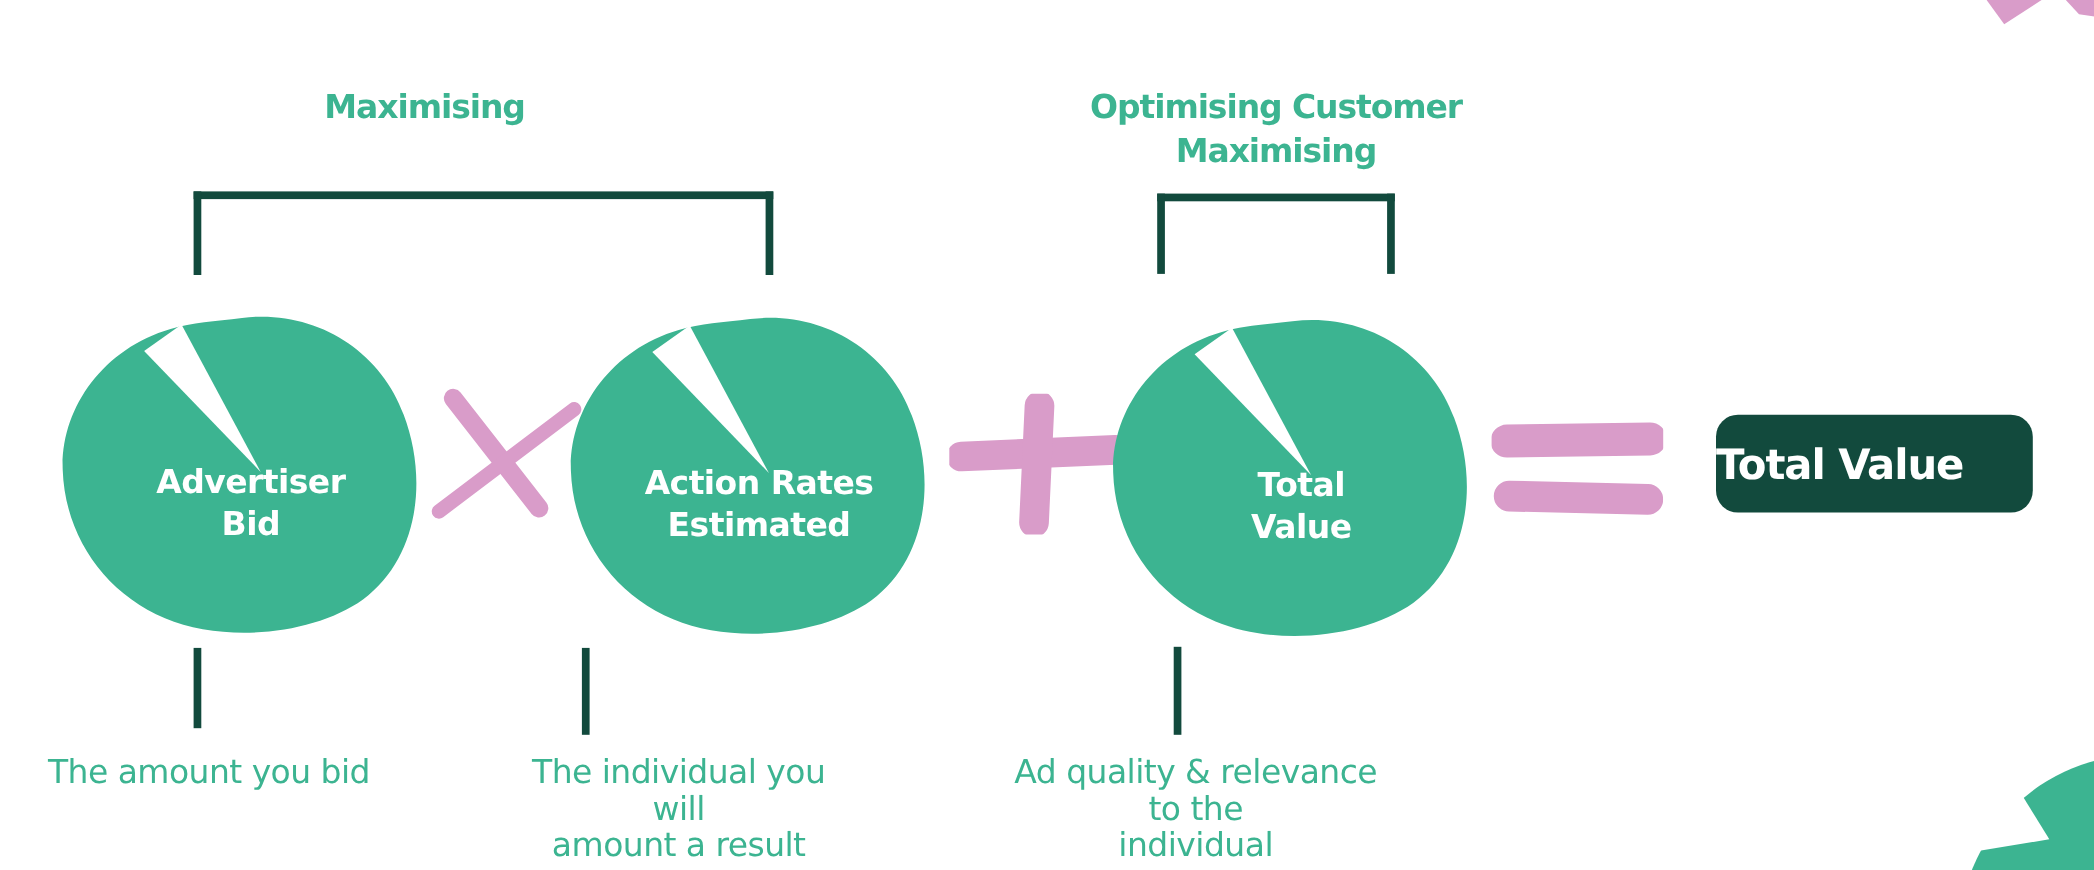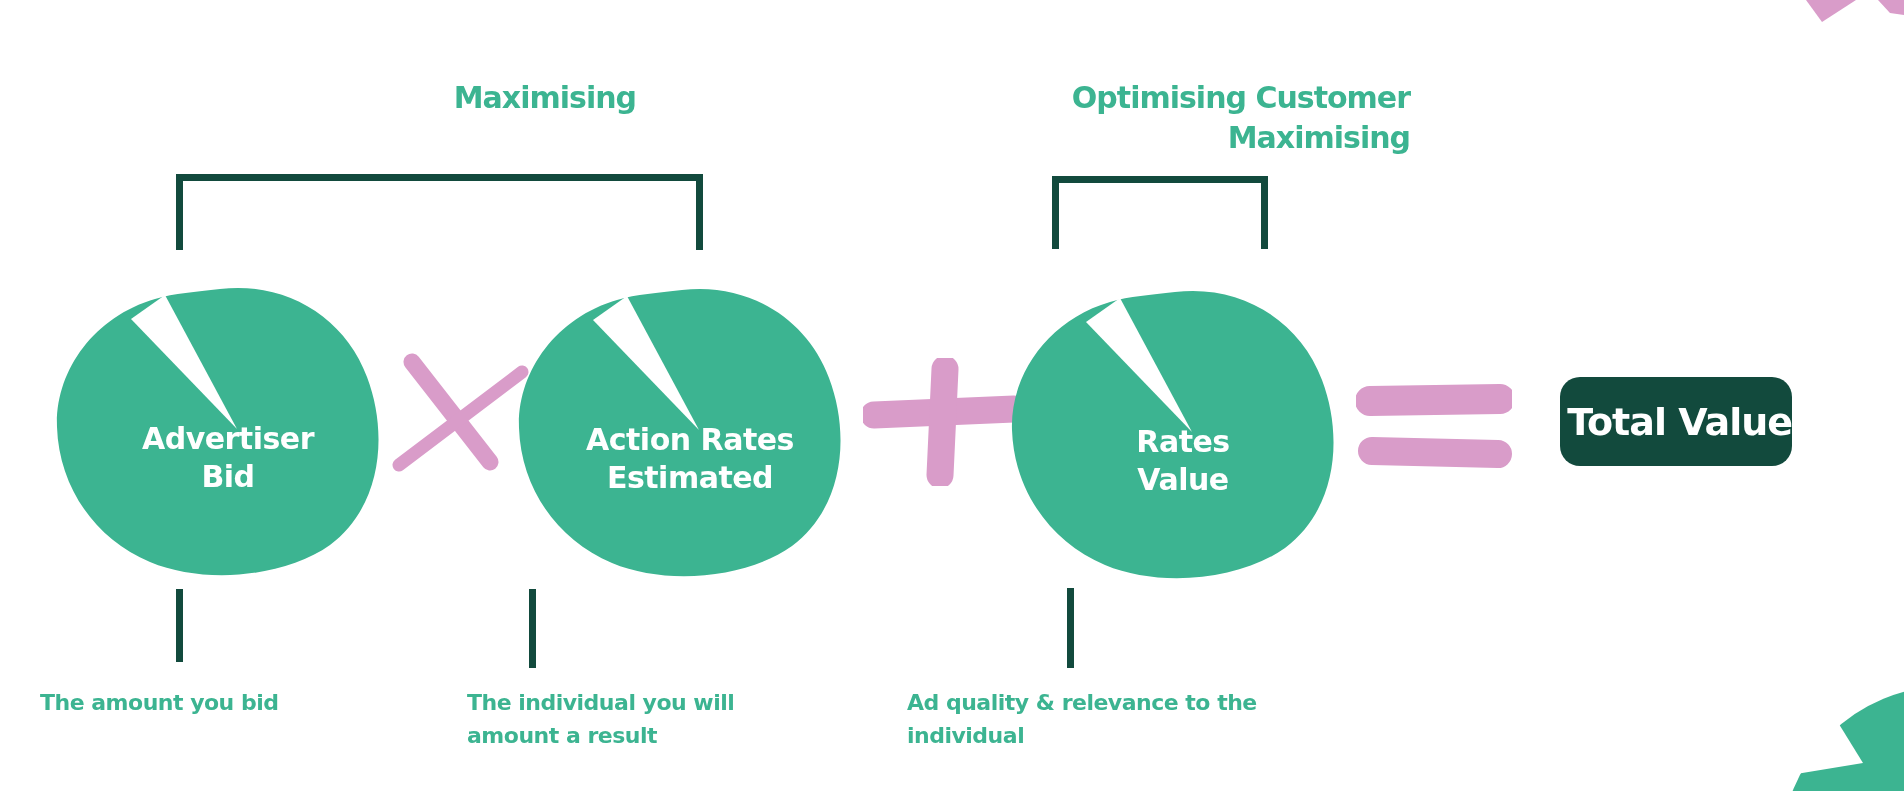--- a/index.html
+++ b/index.html
@@ -7,21 +7,21 @@
     --dark:#124A3D;
     --pink:#D99CC9;
   }
   *{margin:0;padding:0;box-sizing:border-box;}
   html,body{background:#fff;}
   #stage{
     position:relative;width:1904px;height:791px;background:#ffffff;overflow:hidden;
     font-family:"DejaVu Sans", sans-serif;
   }
   .heading{
-    position:absolute;text-align:right;font-weight:bold;color:var(--green);
+    position:absolute;text-align:center;font-weight:bold;color:var(--green);
     font-size:30px;line-height:40px;letter-spacing:-1px;
   }
   #heading-advertiser{left:136px;top:78px;width:500px;}
   #heading-customer{left:910px;top:78px;width:500px;}
   .bracket{
     position:absolute;border:7px solid var(--dark);border-bottom:none;
   }
   #bracket-advertiser{left:176px;top:174px;width:527px;height:76px;}
   #bracket-customer{left:1052px;top:176px;width:216px;height:73px;}
   .blob-node{position:absolute;width:350px;height:310px;}
@@ -34,37 +34,37 @@
   .blob-label{
     position:absolute;left:16px;right:0;top:143px;text-align:center;color:#fff;
     font-weight:bold;font-size:30px;line-height:38px;letter-spacing:-0.5px;
   }
   .blob-label span{display:block;}
   .stem{position:absolute;width:7px;background:var(--dark);}
   #stem-1{left:176px;top:589px;height:73px;}
   #stem-2{left:529px;top:589px;height:79px;}
   #stem-3{left:1067px;top:588px;height:80px;}
   .caption{
-    position:absolute;color:var(--green);font-weight:bold;
-    font-size:22px;line-height:33px;letter-spacing:-0.5px;
+    position:absolute;text-align:center;color:var(--green);font-weight:normal;
+    font-size:30px;line-height:33px;letter-spacing:-0.5px;
   }
   .caption span{display:block;}
   #caption-1{left:40px;width:300px;top:686px;}
   #caption-2{left:467px;width:300px;top:686px;}
   #caption-3{left:907px;width:360px;top:686px;}
   .op{position:absolute;}
   #op-multiply{left:390px;top:352px;}
   #op-plus{left:863px;top:358px;}
   #op-equals{left:1356px;top:378px;}
   .pink-stroke{stroke:var(--pink);fill:none;stroke-linecap:round;}
   .pink-fill{fill:var(--pink);}
   #result-box{
-    position:absolute;left:1560px;top:377px;width:232px;height:89px;
+    position:absolute;left:1560px;top:377px;width:288px;height:89px;
     background:var(--dark);border-radius:20px;display:flex;align-items:center;
-    justify-content:flex-end;color:#fff;font-weight:bold;font-size:38px;letter-spacing:-1px;
+    justify-content:flex-start;color:#fff;font-weight:bold;font-size:38px;letter-spacing:-1px;
   }
   .decor{position:absolute;}
   #decor-top-right{left:1800px;top:0;}
   #decor-bottom-right{left:1750px;top:660px;}
 </style>
 </head>
 <body>
 
 <div id="stage">
 
@@ -114,21 +114,21 @@
       <line class="pink-stroke" x1="82" y1="11" x2="77" y2="117" stroke-width="27"></line>
     </svg>
   </div>
 
   <div class="blob-node" id="node-user-value">
     <svg width="350" height="310" viewBox="0 0 350 310">
       <path class="blob-fill" d="M 175,12 C 240,4 300,40 322,100 C 344,158 336,230 285,268 C 240,300 160,308 105,285 C 50,262 14,210 12,150 C 10,95 48,40 110,22 C 130,16 150,15 175,12 Z"></path>
       <polygon class="wedge-fill" points="86,42 120,18 192,152"></polygon>
     </svg>
     <div class="blob-label">
-      <span>Rates</span>
+      <span>Total</span>
       <span>Value</span>
     </div>
   </div>
 
   <div class="op" id="op-equals" aria-label="=">
     <svg width="156" height="100" viewBox="0 0 156 100">
       <line class="pink-stroke" x1="14" y1="23" x2="144" y2="21" stroke-width="30"></line>
       <line class="pink-stroke" x1="16" y1="73" x2="142" y2="76" stroke-width="28"></line>
     </svg>
   </div>

